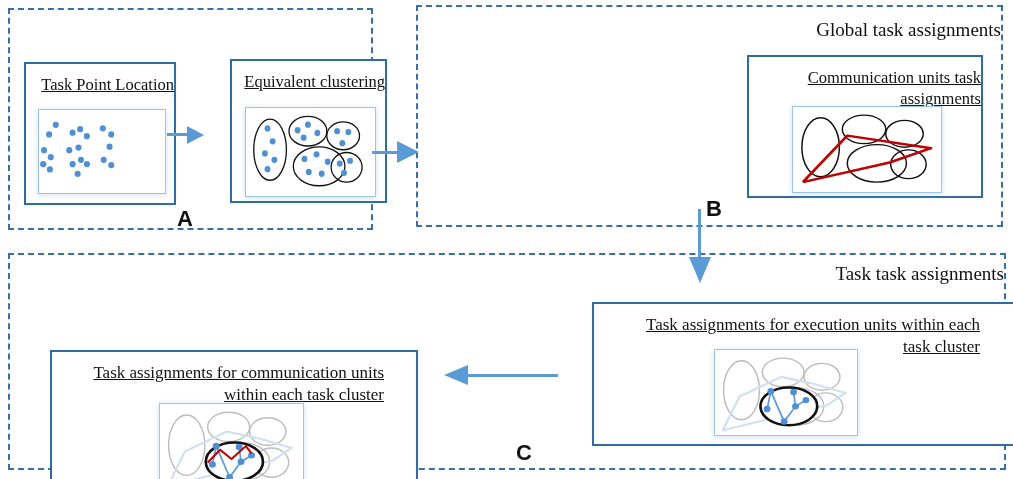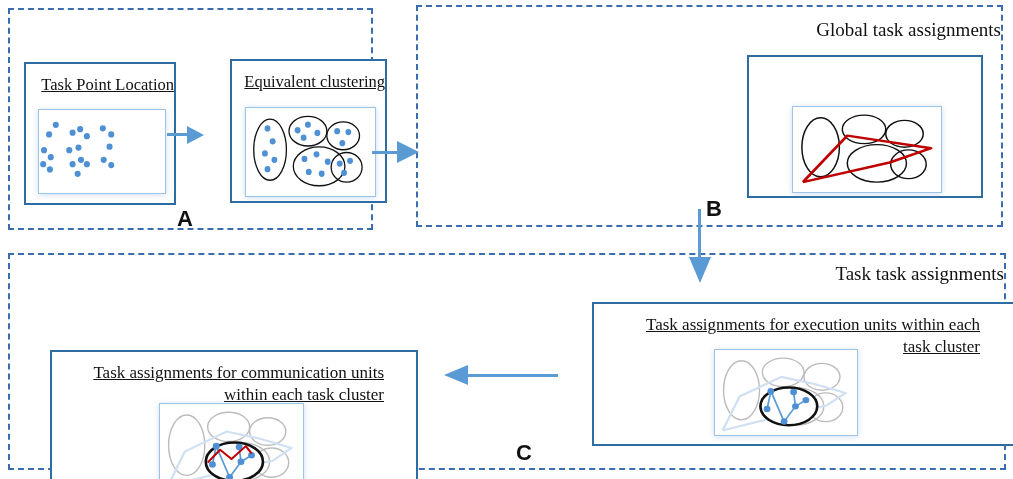--- a/index.html
+++ b/index.html
@@ -109,20 +109,21 @@
           </svg>
         </div>
     </div>
     <div class="corner-label" style="left:167px;top:196px;">A</div>
   </div>
 
   <div class="panel" id="panel-b">
     <div class="panel-title">Global task assignments</div>
   </div>
   <div class="solid-box" id="box-b2">
+    <div class="box-title">Communication units task assignments</div>
     <div class="scene-box">
         <svg viewBox="0 0 150 95" preserveAspectRatio="none">
           <ellipse cx="28" cy="45" rx="19" ry="33" fill="none" stroke="#111111" stroke-width="1.5"></ellipse>
           <ellipse cx="72" cy="25" rx="22" ry="16" fill="none" stroke="#111111" stroke-width="1.5"></ellipse>
           <ellipse cx="113" cy="30" rx="19" ry="15" fill="none" stroke="#111111" stroke-width="1.5"></ellipse>
           <ellipse cx="85" cy="63" rx="30" ry="21" fill="none" stroke="#111111" stroke-width="1.5"></ellipse>
           <ellipse cx="117" cy="64" rx="18" ry="16" fill="none" stroke="#111111" stroke-width="1.5"></ellipse>
           <polyline points="10,84 55,32 140,46 98,62 10,84" fill="none" stroke="#c00000" stroke-width="2.8" stroke-linejoin="round"></polyline>
         </svg>
       </div>

